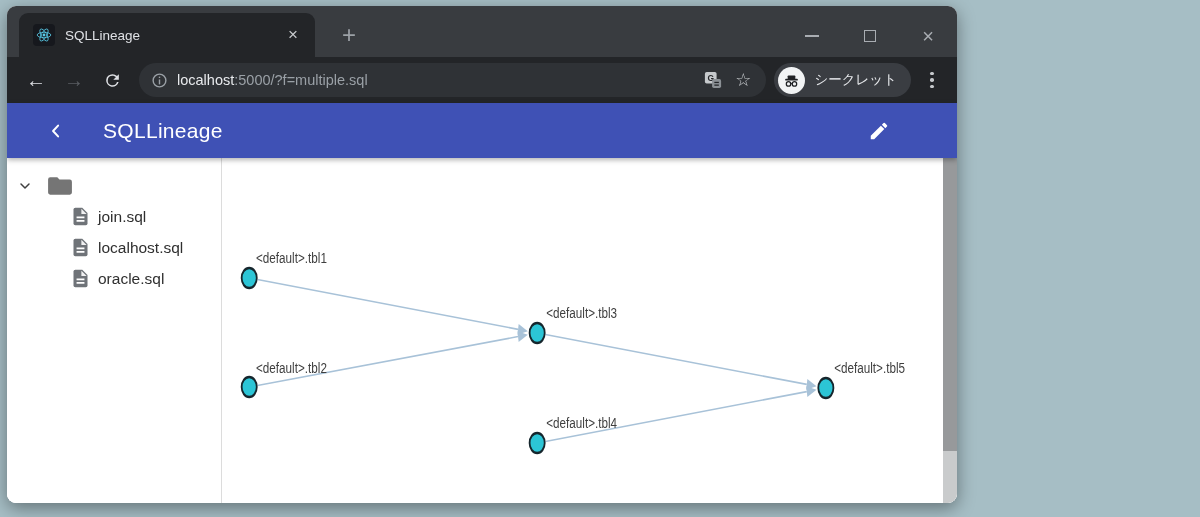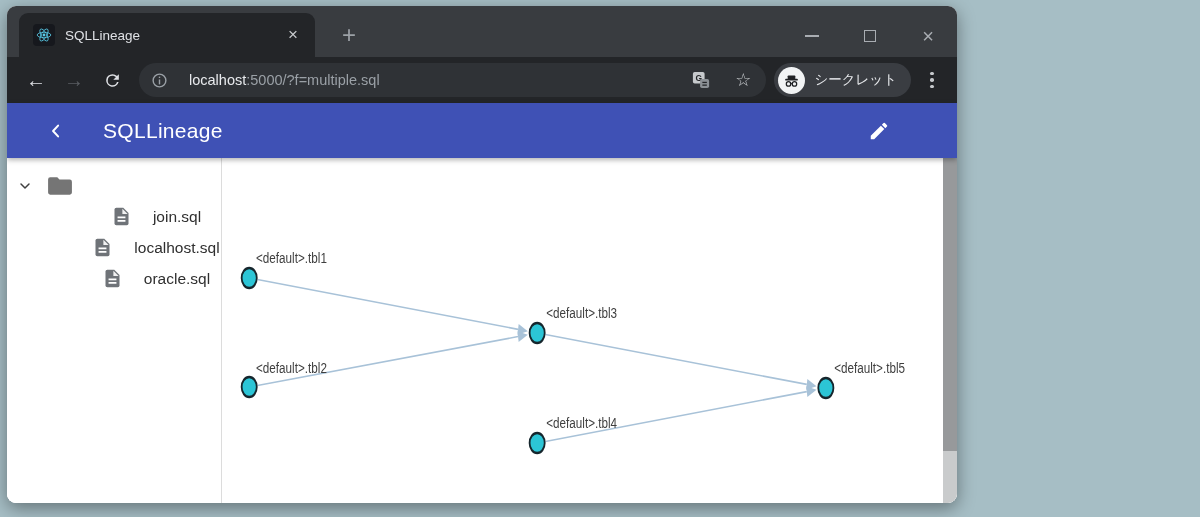--- a/index.html
+++ b/index.html
@@ -37,21 +37,21 @@
   .win-min-glyph { width:14px; height:2px; background:#a9adb2; }
   .win-max-glyph { width:12px; height:12px; border:1.5px solid #a9adb2; }
   .win-close-glyph { font-size:20px; line-height:1; }
 
   
   .toolbar { height:46px; background:#232528; display:flex; align-items:center; padding:0 10px; flex:none; }
   .nav-btn { width:34px; height:34px; display:flex; align-items:center; justify-content:center;
     font-size:20px; color:#dfe1e5; margin:0 2px; border-radius:17px; }
   .nav-btn.disabled { color:#5a5e63; }
   .omnibox { flex:1; height:34px; background:#2f3236; border-radius:17px; margin:8px 8px;
-    display:flex; align-items:center; padding:0 10px 0 12px;gap:12px; }
+    display:flex; align-items:center; padding:0 10px 0 12px; }
   .omni-url { flex:1; font-size:14.5px; color:#9aa0a6; margin-left:9px; white-space:nowrap; overflow:hidden; }
   .omni-url .host { color:#e8eaed; }
   .omni-icon { width:26px; height:26px; display:flex; align-items:center; justify-content:center; margin-left:4px; }
   .star { color:#c6c9cc; font-size:18px; }
   .incognito-chip { height:34px; background:#3a3d42; border-radius:17px; display:flex;
     align-items:center; padding:0 14px 0 4px; margin-right:6px;text-align:center; }
   .incog-circle { width:27px; height:27px; border-radius:50%; background:#f1f3f4;
     display:flex; align-items:center; justify-content:center; flex:none; }
   .incog-label { color:#e8eaed; font-size:13.5px; margin-left:9px; white-space:nowrap; }
   .kebab { display:flex; flex-direction:column; align-items:center; justify-content:center;
@@ -64,21 +64,21 @@
     box-shadow:0 2px 5px rgba(0,0,0,.3); }
   .appbar-back { width:34px; height:34px; display:flex; align-items:center; justify-content:center; margin-left:12px; }
   .appbar-title { color:#ffffff; font-size:21px; font-weight:500; letter-spacing:.3px; margin-left:30px; flex:1; }
   .appbar-edit { width:40px; height:40px; display:flex; align-items:center; justify-content:center; margin-right:38px; }
 
   
   .content { flex:1; display:flex; background:#ffffff; position:relative; min-height:0; }
   .sidebar { width:215px; flex:none; background:#ffffff; border-right:1px solid #dcdcdc; padding-top:12px; }
   .tree-row { display:flex; align-items:center; height:31px; }
   .tree-row.root { padding-left:10px; gap:14px; }
-  .tree-row.file { padding-left:84px; gap:21px;justify-content:center; }
+  .tree-row.file { padding-left:63px; gap:7px; }
   .tree-label { font-size:15.5px; color:#2f2f2f; }
 
   .main { flex:1; position:relative; min-width:0; }
   #graph-svg { position:absolute; left:0; top:0; width:100%; height:100%; }
 
   .fab { position:absolute; left:895px; top:241px; width:50px; height:50px; border-radius:50%;
     background:#3f51b5; color:#ffffff; display:flex; align-items:center; justify-content:center;
     font-size:30px; font-weight:300; box-shadow:0 3px 8px rgba(0,0,0,.35); z-index:4; }
 
   .scrollbar { width:14px; flex:none; background:#c9cbcc; position:relative; }

